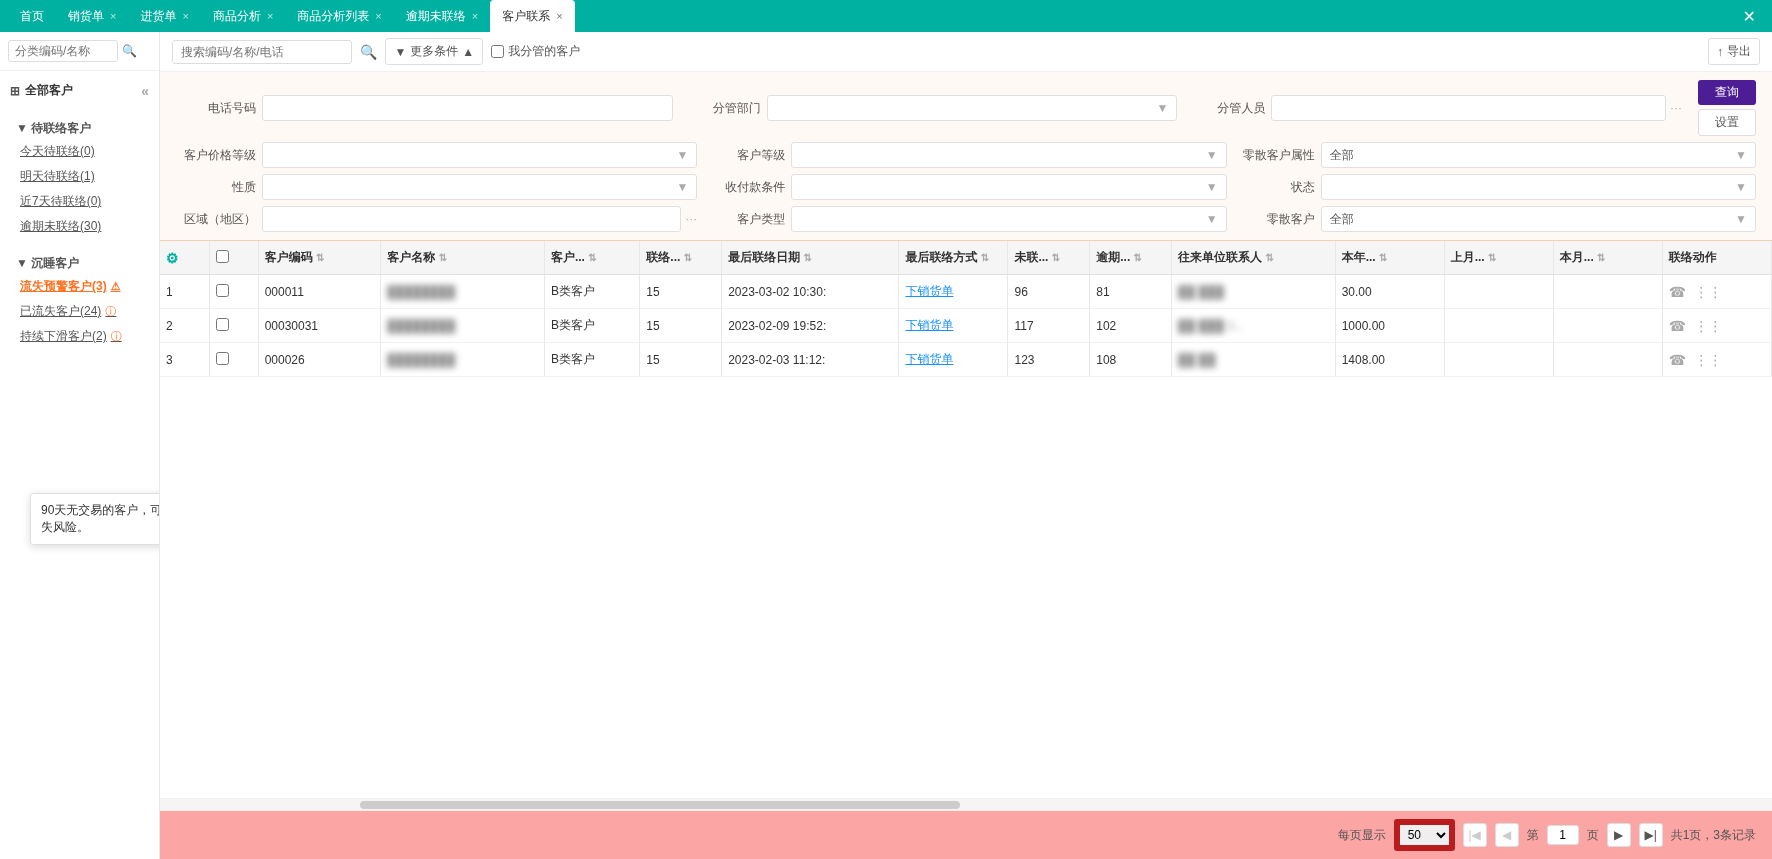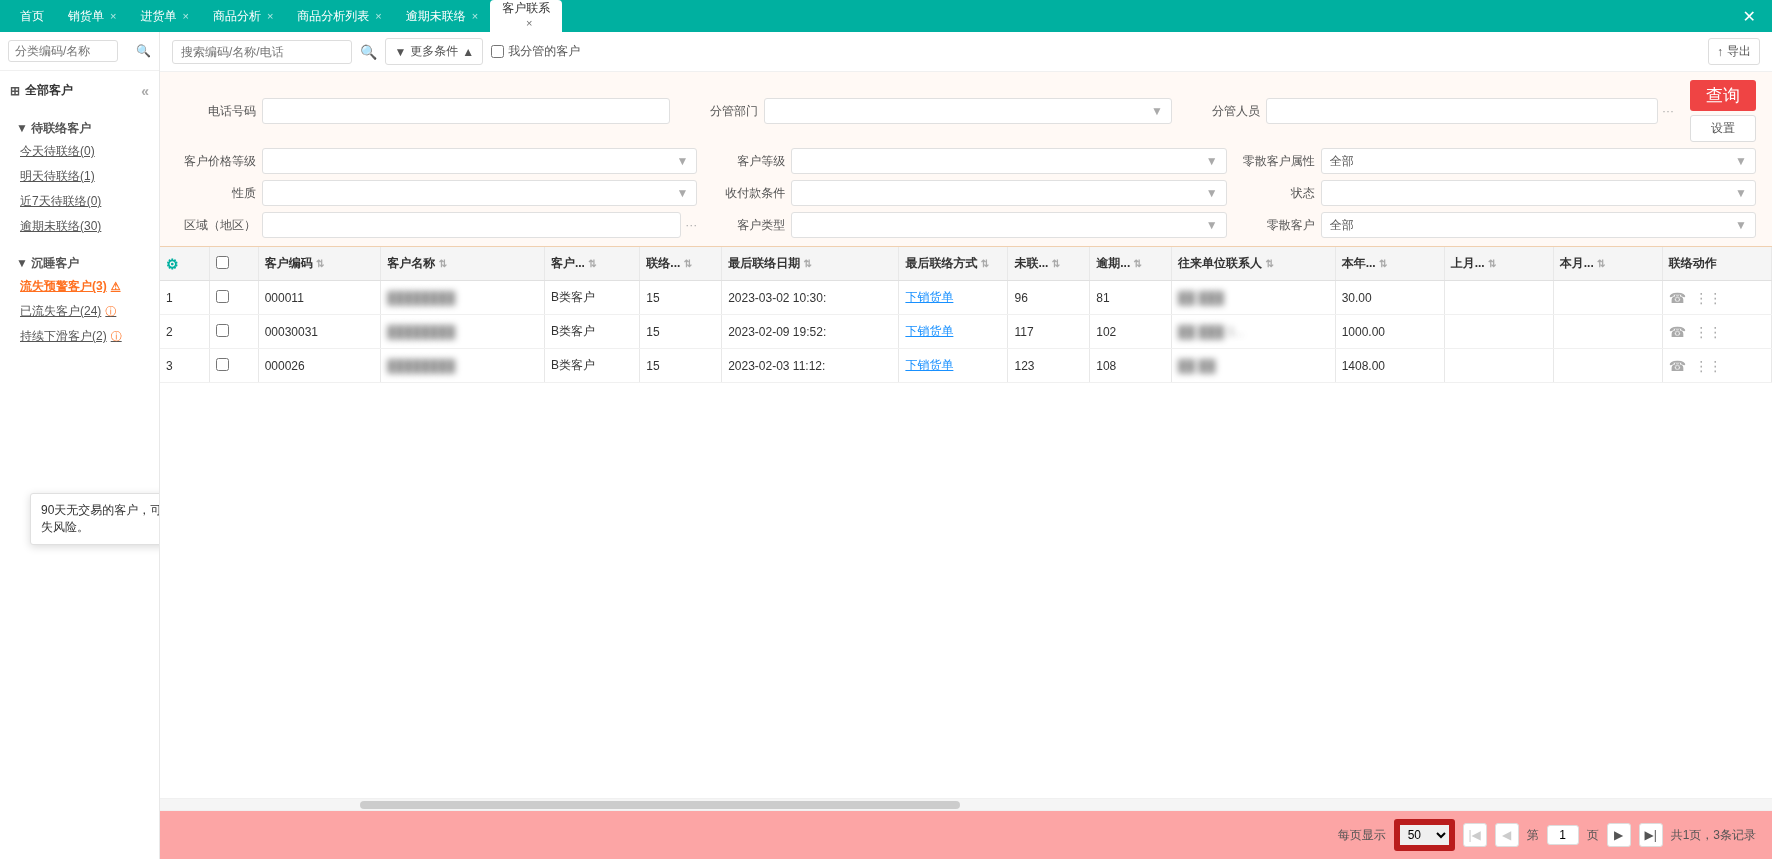--- a/index.html
+++ b/index.html
@@ -20,21 +20,20 @@
       padding: 0 12px;
       height: 100%;
       cursor: pointer;
       font-size: 13px;
       white-space: nowrap;
     }
     .tab-item.active {
       background: white;
       color: #333;
       border-radius: 4px 4px 0 0;
-      flex-direction: column;
     }
     .tab-item .close-btn {
       margin-left: 6px;
       font-size: 11px;
       opacity: 0.7;
     }
     .tab-spacer { flex: 1; }
     .win-close { color: white; cursor: pointer; font-size: 16px; padding: 0 8px; }
 
     
@@ -49,21 +48,20 @@
       background: white;
       border-right: 1px solid #e8e8e8;
       overflow-y: auto;
       flex-shrink: 0;
     }
     .sidebar-search {
       display: flex;
       align-items: center;
       padding: 8px;
       border-bottom: 1px solid #f0f0f0;
-      justify-content: space-between;
     }
     .sidebar-search input {
       border: 1px solid #ddd;
       border-radius: 3px;
       padding: 3px 6px;
       width: 110px;
       outline: none;
     }
     .sidebar-search .search-icon { color: #aaa; margin-left: 4px; cursor: pointer; }
 
@@ -241,27 +239,27 @@
     .filter-dots { color: #aaa; cursor: pointer; margin-left: 4px; }
 
     
     .action-area {
       display: flex;
       flex-direction: column;
       gap: 4px;
       padding-left: 8px;
     }
     .query-btn {
-      background: #ef4444;
+      background: #4c1d95;
       color: white;
       border: none;
       border-radius: 3px;
       padding: 4px 16px;
       cursor: pointer;
-      font-size: 17px;
+      font-size: 12px;
     }
     .settings-btn {
       background: white;
       color: #555;
       border: 1px solid #ddd;
       border-radius: 3px;
       padding: 4px 16px;
       cursor: pointer;
       font-size: 12px;
     }

